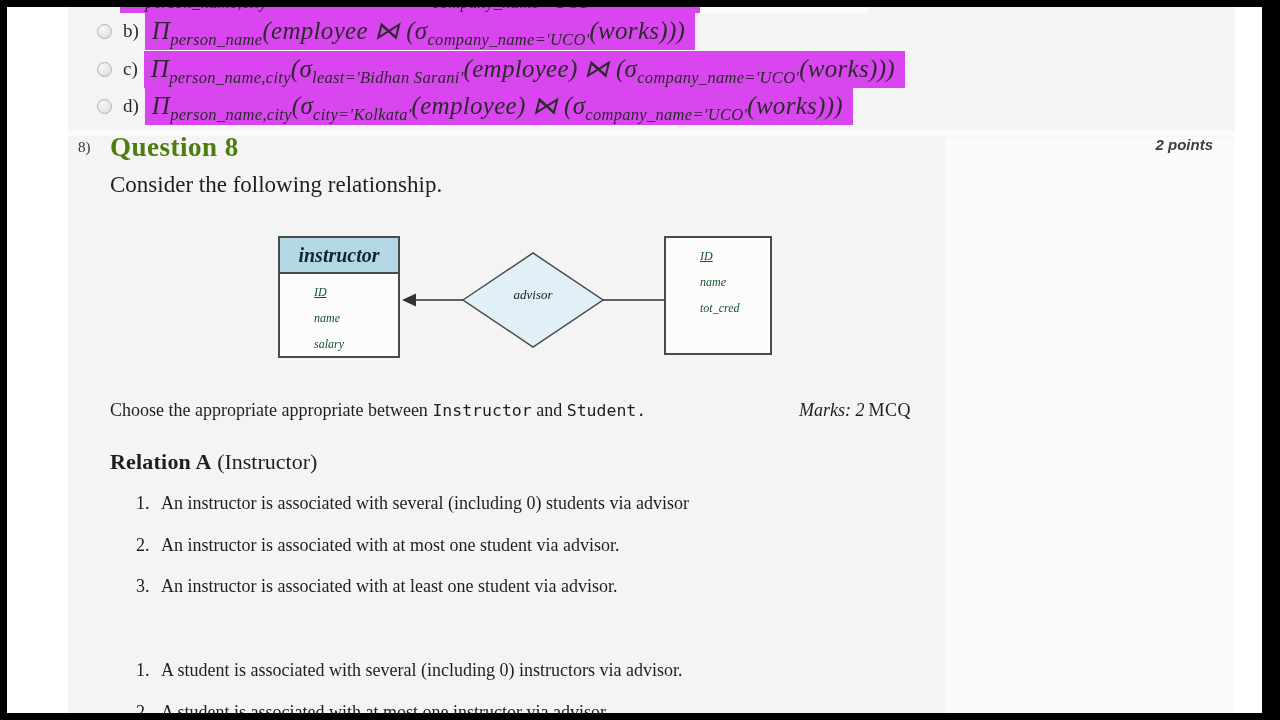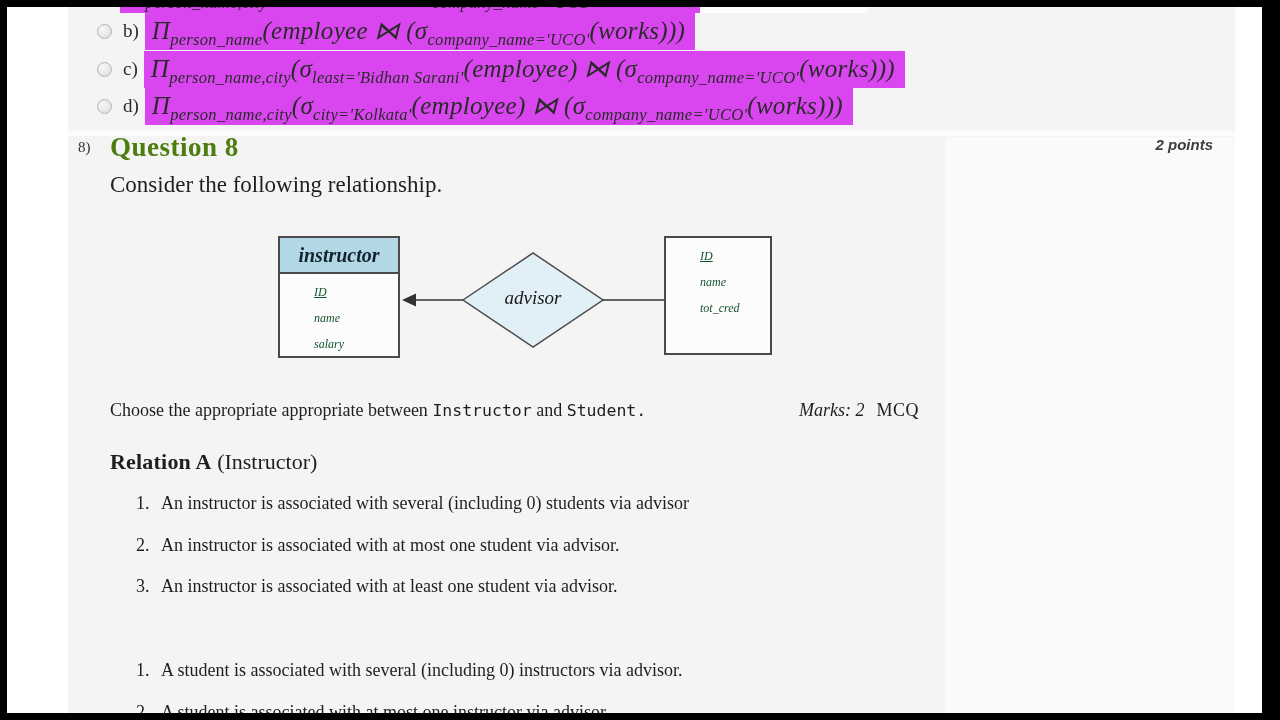--- a/index.html
+++ b/index.html
@@ -34,28 +34,28 @@
   #intro{left:110px;top:172px;font-size:23px;}
 
   .entity{position:absolute;border:2px solid #4a4a4a;background:#fcfcfc;box-sizing:border-box;}
   .ehead{height:34px;border-bottom:2px solid #4a4a4a;background:#b2d8e6;display:flex;
          align-items:center;justify-content:center;font-style:italic;font-weight:bold;
          font-size:20px;color:#14242e;}
   .ebody{padding:5px 0 0 34px;font-style:italic;font-size:12px;line-height:26px;color:#14532d;}
   .attr{display:block;}
   .attr.key{text-decoration:underline;}
   #advisor-label{left:473px;top:287px;width:120px;text-align:center;font-style:italic;
-                 font-size:19px;color:#1a1a1a;}
+                 font-size:13px;color:#1a1a1a;}
 
   #prompt{left:110px;top:400px;font-size:18px;white-space:nowrap;}
   #prompt .mono, .mono{font-family:"DejaVu Sans Mono","Liberation Mono",monospace;
                        font-style:normal;font-size:16.5px;}
   #marks{left:799px;top:400px;font-size:18px;white-space:nowrap;}
   #marks .it{font-style:italic;}
-  #marks .tag{margin-left:12px;letter-spacing:0.5px;}
+  #marks .tag{margin-left:4px;letter-spacing:0.5px;}
 
   .relhead{left:110px;font-size:22px;}
   .relhead b{letter-spacing:0.2px;}
   .li{left:136px;font-size:18px;display:flex;}
   .li .num{width:25px;flex:0 0 25px;}
 </style>
 </head>
 <body>
 
 <div id="stage">

